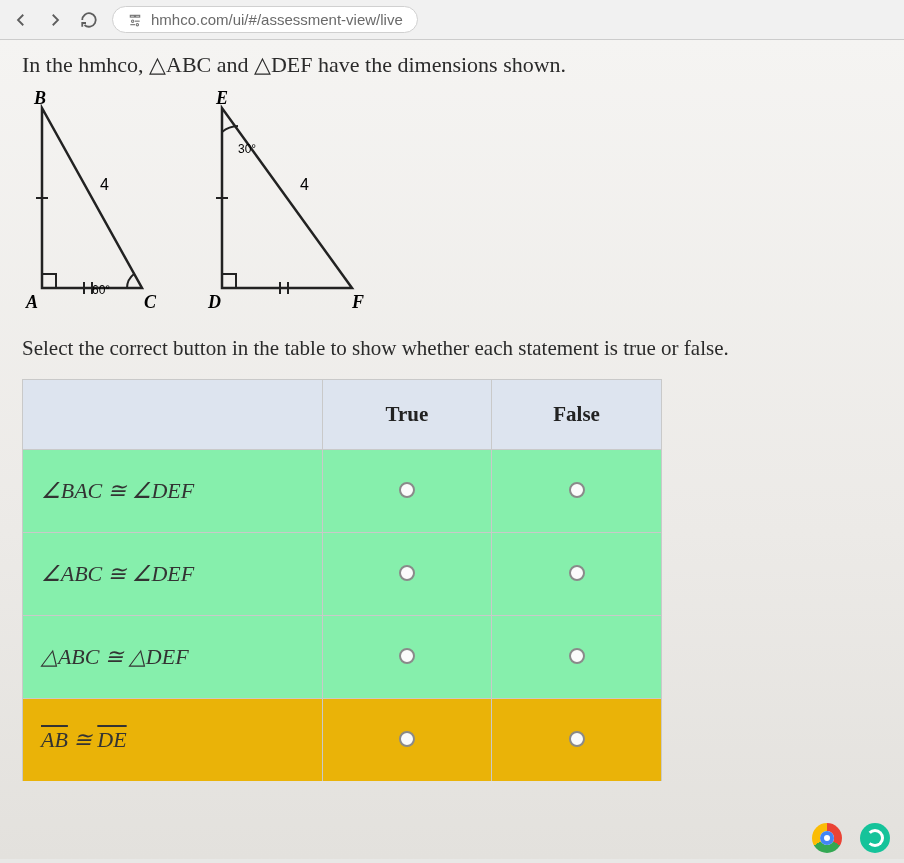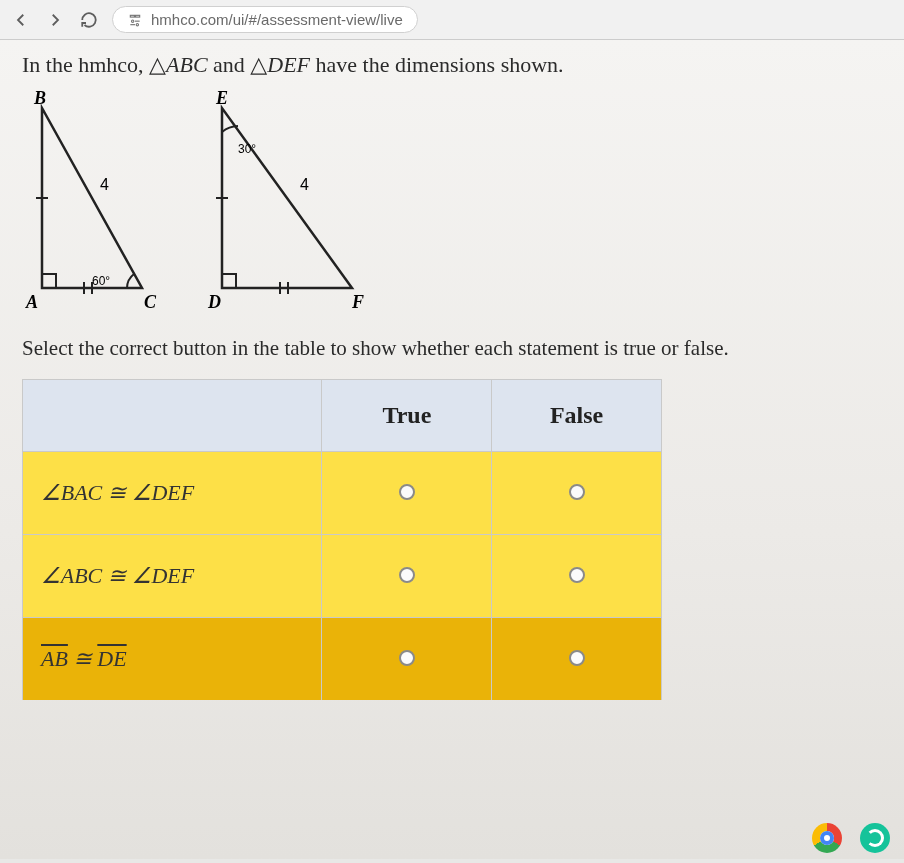--- a/index.html
+++ b/index.html
@@ -86,54 +86,54 @@
   }
   table.tf {
     border-collapse: collapse;
     width: 640px;
     background: #fff;
   }
   table.tf th {
     background: #dde4ef;
     font-family: 'Times New Roman', serif;
     font-weight: bold;
-    font-size: 24px;
+    font-size: 21px;
     padding: 22px 10px;
     border: 1px solid #c9c9c9;
     color: #222;
   }
   table.tf th:first-child { width: 300px; }
   table.tf th:nth-child(2), table.tf th:nth-child(3) { width: 170px; }
   table.tf td {
     border: 1px solid #c9c9c9;
     padding: 28px 18px;
     text-align: left;
     font-size: 22px;
     font-family: 'Times New Roman', serif;
     font-style: italic;
-    background: #fde047;
+    background: #86efac;
     color: #333;
   }
   table.tf td.radio-cell {
     text-align: center;
     font-style: normal;
   }
   table.tf tr.lastrow td {
     border-bottom: none;
     background: #eab308;
   }
   .radio {
     width: 16px;
     height: 16px;
     border: 2px solid #8a8a8a;
     border-radius: 50%;
     display: inline-block;
     background: #fbfbfb;
   }
-  .math { font-style: italic; }
+  .math { }
   .overline { text-decoration: overline; text-decoration-thickness: 1.5px; }
   .bottom-icons {
     position: absolute;
     right: 14px;
     bottom: 6px;
     display: flex;
     gap: 18px;
     align-items: center;
   }
   .chrome-dot {
@@ -220,21 +220,21 @@
       <path d="M200,44 A26,26 0 0 1 216,38" fill="none" stroke="#222" stroke-width="2"></path>
     </svg>
     <div class="vlabel" style="left:12px;top:0px">B</div>
     <div class="vlabel" style="left:4px;top:204px">A</div>
     <div class="vlabel" style="left:122px;top:204px">C</div>
     <div class="vlabel" style="left:194px;top:0px">E</div>
     <div class="vlabel" style="left:186px;top:204px">D</div>
     <div class="vlabel" style="left:330px;top:204px">F</div>
     <div class="dimlabel" style="left:78px;top:88px">4</div>
     <div class="dimlabel" style="left:278px;top:88px">4</div>
-    <div class="anglelabel" style="left:70px;top:186px">60°</div>
+    <div class="anglelabel" style="left:70px;top:195px">60°</div>
     <div class="anglelabel" style="left:216px;top:54px">30°</div>
   </div>
 
   <div class="instruction">Select the correct button in the table to show whether each statement is true or false.</div>
 
   <table class="tf">
     <thead>
       <tr>
         <th></th>
         <th>True</th>
@@ -245,20 +245,25 @@
       <tr>
         <td>∠<span class="math">BAC</span> ≅ ∠<span class="math">DEF</span></td>
         <td class="radio-cell"><span class="radio"></span></td>
         <td class="radio-cell"><span class="radio"></span></td>
       </tr>
       <tr>
         <td>∠<span class="math">ABC</span> ≅ ∠<span class="math">DEF</span></td>
         <td class="radio-cell"><span class="radio"></span></td>
         <td class="radio-cell"><span class="radio"></span></td>
       </tr>
+      <tr>
+        <td>△<span class="math">ABC</span> ≅ △<span class="math">DEF</span></td>
+        <td class="radio-cell"><span class="radio"></span></td>
+        <td class="radio-cell"><span class="radio"></span></td>
+      </tr>
       <tr class="lastrow">
         <td><span class="overline math">AB</span> ≅ <span class="overline math">DE</span></td>
         <td class="radio-cell"><span class="radio"></span></td>
         <td class="radio-cell"><span class="radio"></span></td>
       </tr>
     </tbody>
   </table>
 
   <div class="bottom-icons">
     <div class="chrome-dot"></div>

